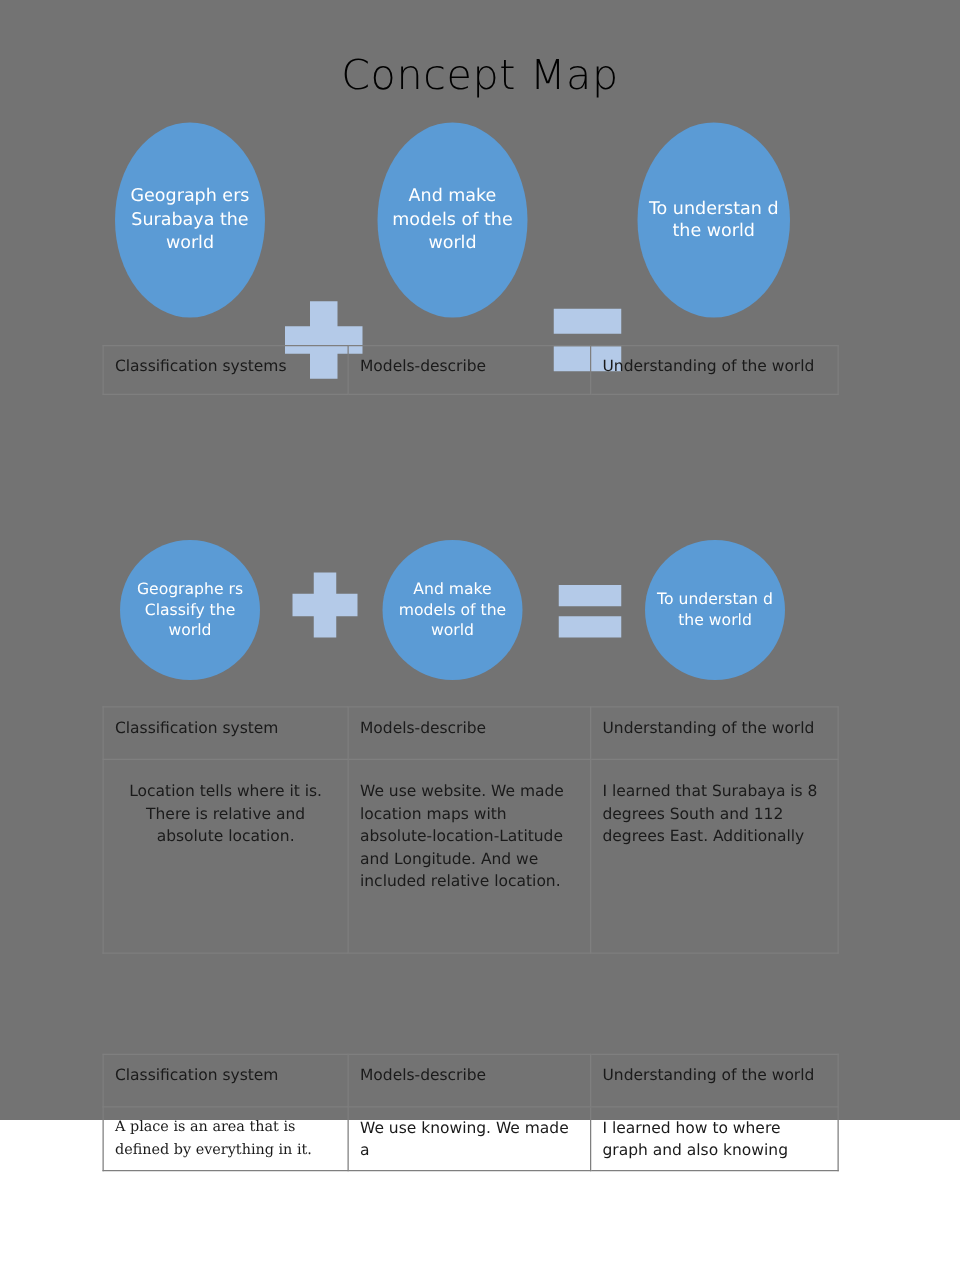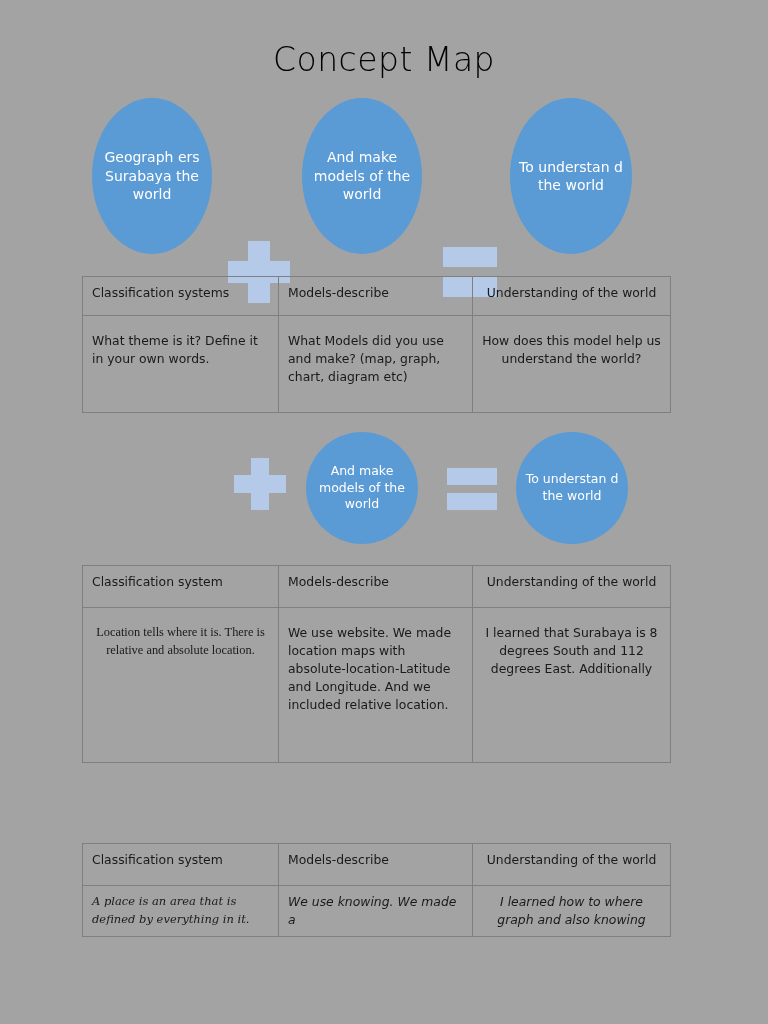--- a/index.html
+++ b/index.html
@@ -13,22 +13,22 @@
     height: 1024px;
     position: relative;
     overflow: hidden;
     font-family: "DejaVu Sans", sans-serif;
     color: #1a1a1a;
   }
 
   .page {
     position: relative;
     width: 768px;
-    height: 1024px;
-    background: #a3a3a3;
+    height: 896px;
+    background: #737373;
   }
 
   
   .doc-title {
     position: absolute;
     top: 42px;
     left: 0;
     width: 768px;
     text-align: center;
     font-family: "DejaVu Sans", sans-serif;
@@ -121,34 +121,34 @@
   }
   .tbl td {
     border: 1px solid #7f7f7f;
     padding: 7px 9px 7px 9px;
     vertical-align: top;
     line-height: 1.45;
     box-sizing: border-box;
   }
   .col-a { width: 196px; }
   .col-b { width: 194px; }
-  .col-c { width: 198px; text-align: center; }
+  .col-c { width: 198px; }
 
   .tbl-1 { top: 276px; }
   .tbl-1 .hdr td { height: 39px; }
   .tbl-1 .body td { height: 97px; padding-top: 16px; }
 
   .tbl-2 { top: 565px; }
   .tbl-2 .hdr td { height: 42px; }
   .tbl-2 .body td { height: 155px; padding-top: 16px; }
-  .tbl-2 .body .col-a { text-align: center; font-family: Liberation Serif, serif; }
+  .tbl-2 .body .col-a { text-align: center; }
 
   .tbl-3 { top: 843px; }
   .tbl-3 .hdr td { height: 42px; }
-  .tbl-3 .body td { height: 42px; padding-top: 7px; font-style: italic; }
+  .tbl-3 .body td { height: 42px; padding-top: 7px; }
   .tbl-3 .body .col-a {
     font-family: "DejaVu Serif", serif;
     font-size: 11.5px;
     line-height: 1.55;
   }
 </style>
 </head>
 <body>
 
 <div class="page">
@@ -175,29 +175,27 @@
     </div>
   </div>
 
   <table class="tbl tbl-1">
     <tbody>
         <tr class="hdr">
       <td class="col-a">Classification systems</td>
       <td class="col-b">Models-describe</td>
       <td class="col-c">Understanding of the world</td>
     </tr>
-    <tr class="body">
-      <td class="col-a">What theme is it? Define it in your own words.</td>
-      <td class="col-b">What Models did you use and make? (map, graph, chart, diagram etc)</td>
-      <td class="col-c">How does this model help us understand the world?</td>
-    </tr>
   </tbody>
     </table>
 
   <div class="diagram diagram-row2">
+    <div class="shape ellipse r2-e1">
+      <span class="shape-text">Geographe rs Classify the world</span>
+    </div>
     <div class="shape ellipse r2-e2">
       <span class="shape-text">And make models of the world</span>
     </div>
     <div class="shape ellipse r2-e3">
       <span class="shape-text">To understan d the world</span>
     </div>
     <div class="op-plus r2-plus">
       <span class="bar-h"></span>
       <span class="bar-v"></span>
     </div>

